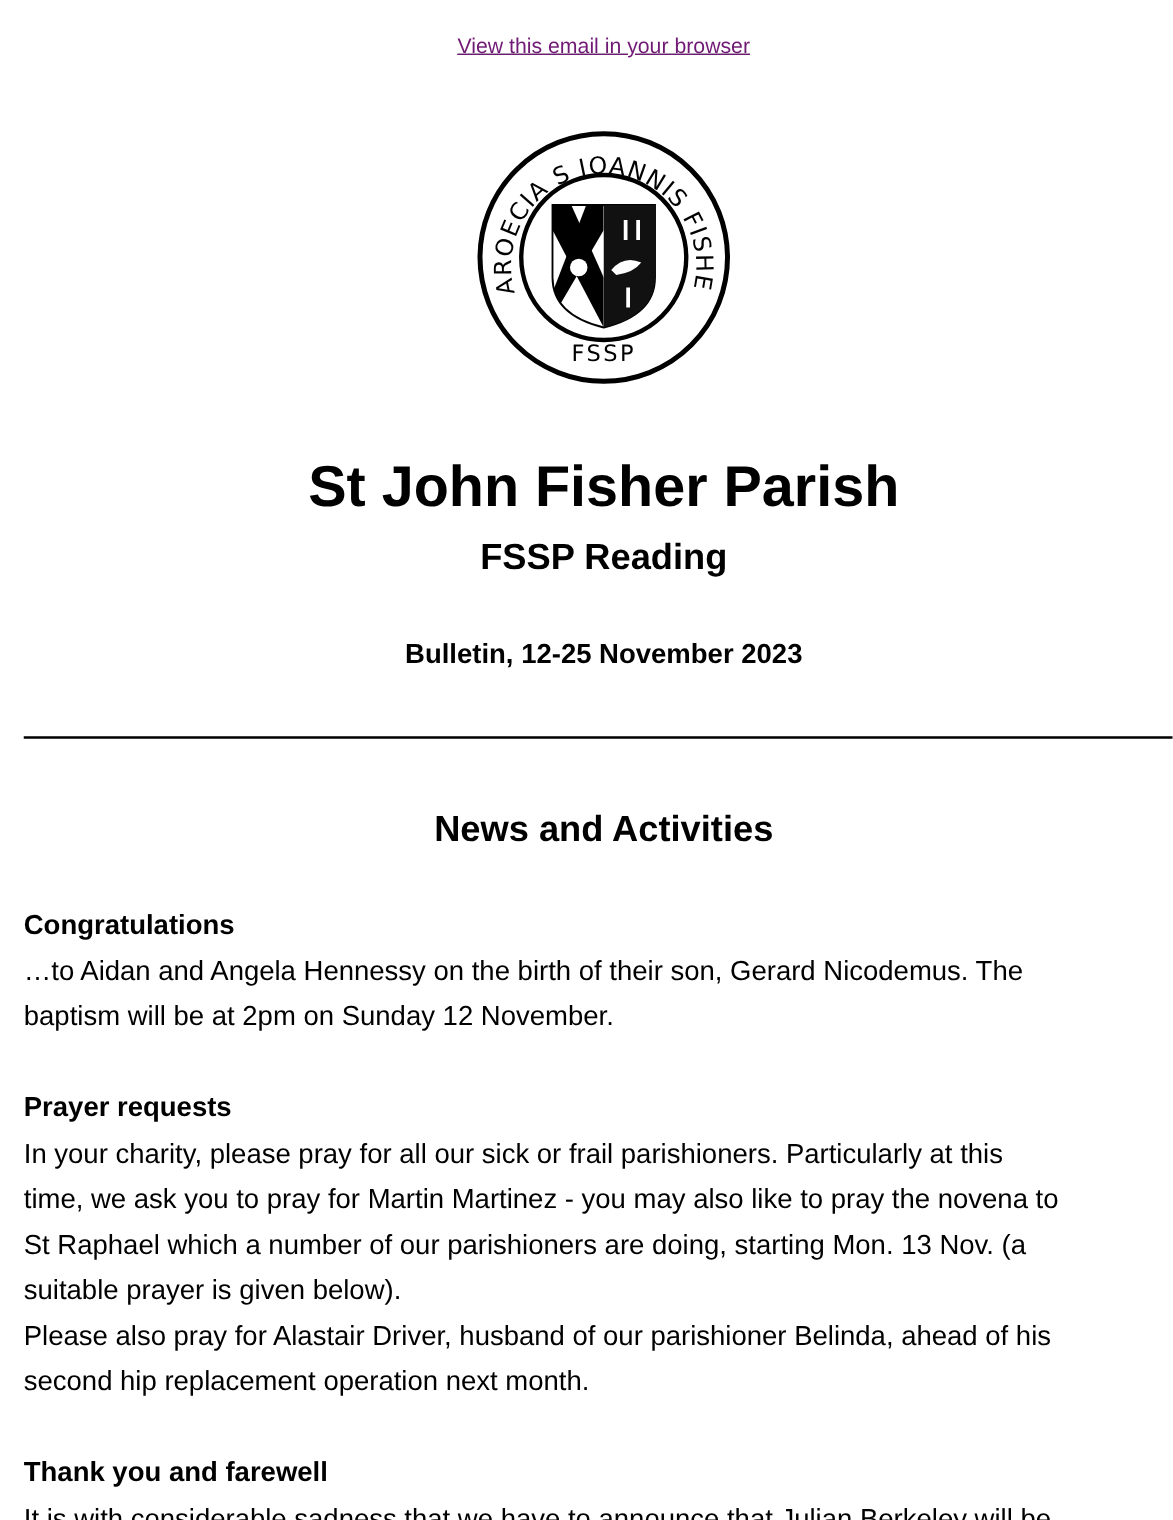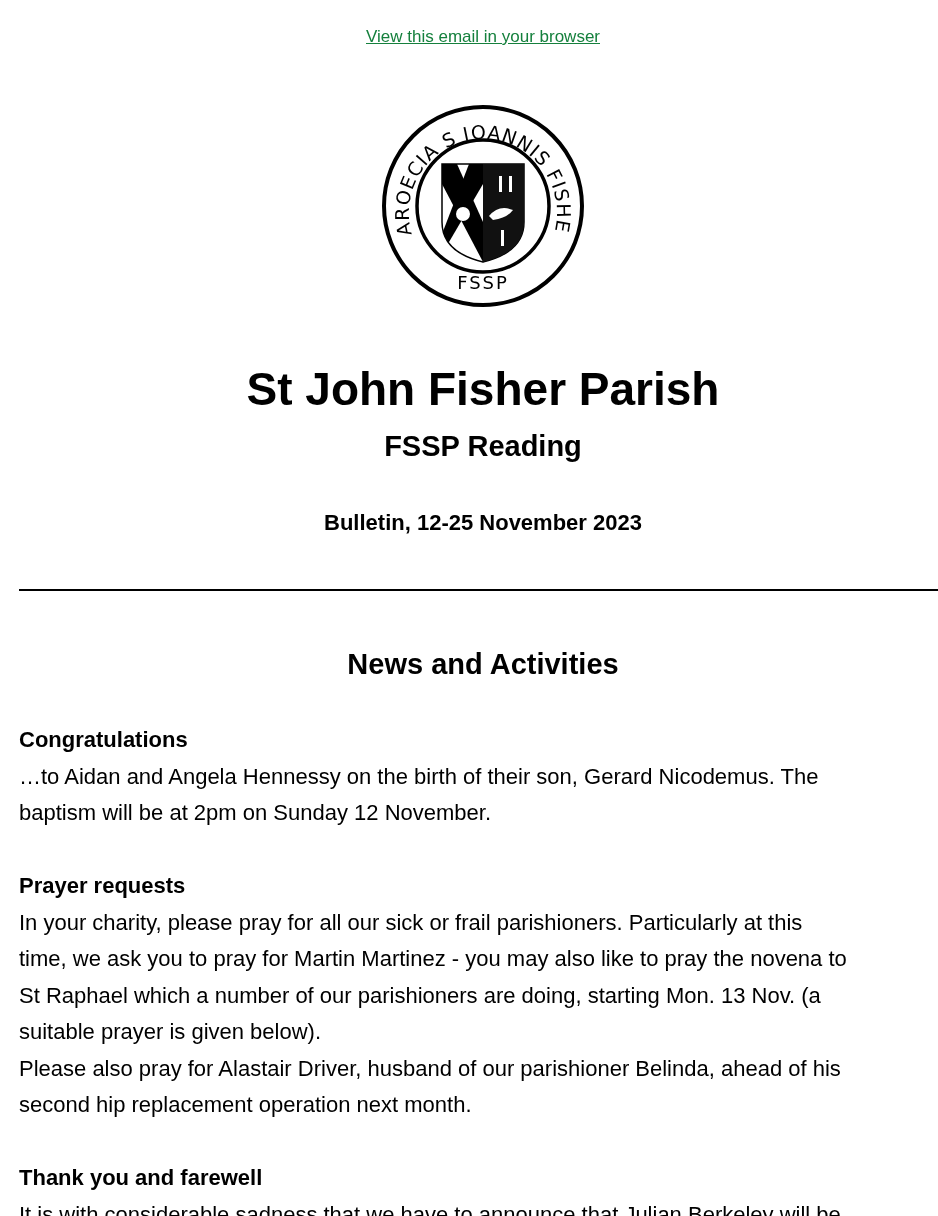--- a/index.html
+++ b/index.html
@@ -19,21 +19,21 @@
       position: absolute;
       top: 27px;
       left: 0;
       width: 966px;
       text-align: center;
       font-size: 17px;
       color: #222222;
       text-decoration: underline;
       line-height: 20px;
     }
-    .view-link a { color: #15803d; }
+    .view-link a { color: #701a75; }
     .logo {
       position: absolute;
       left: 381px;
       top: 104px;
       width: 204px;
       height: 204px;
     }
     .title {
       position: absolute;
       top: 362px;

